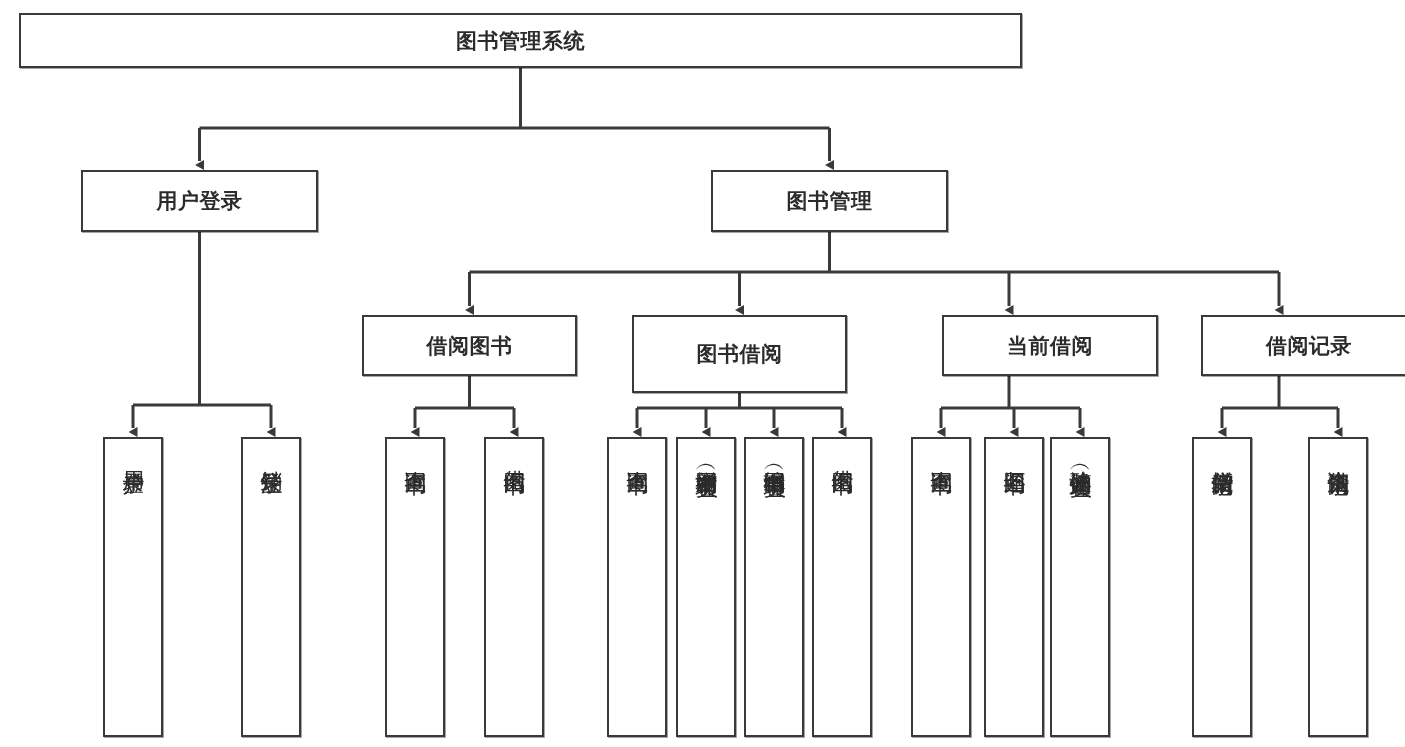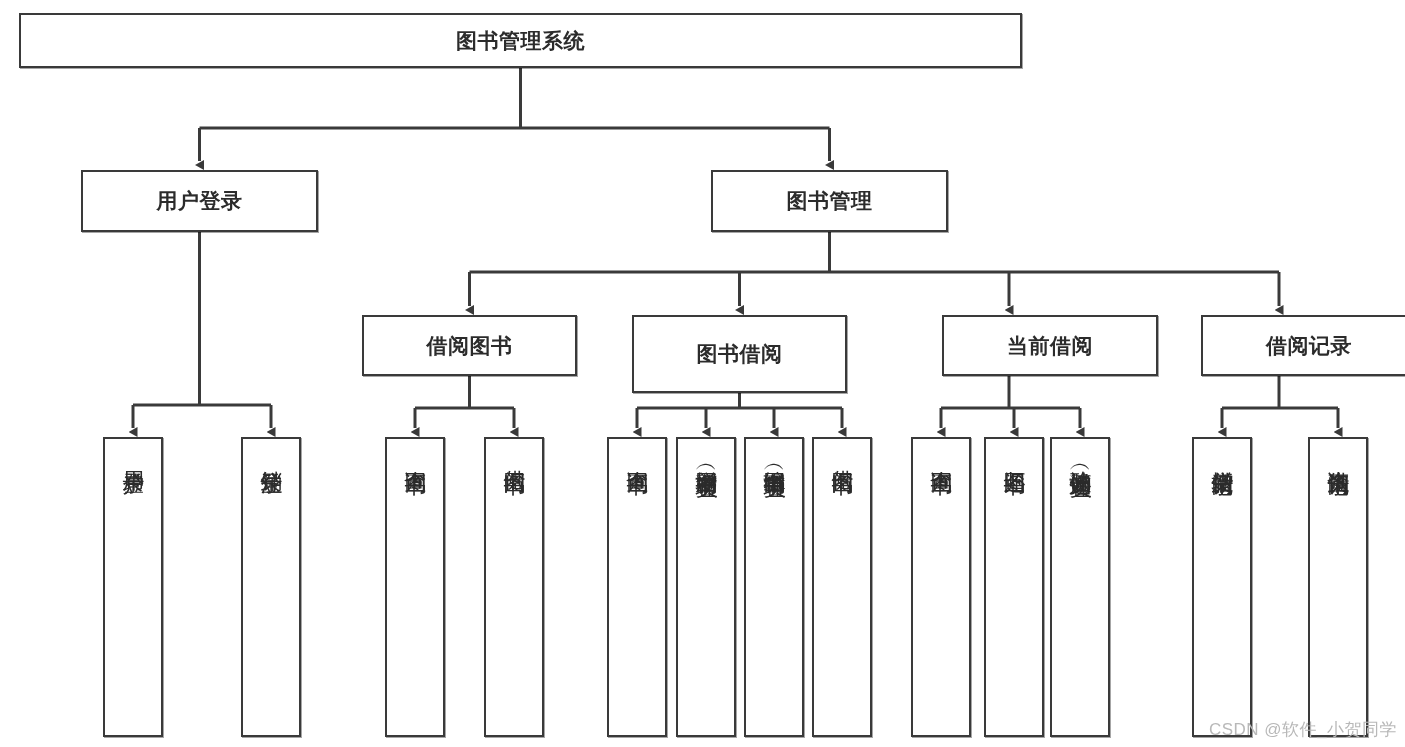--- a/index.html
+++ b/index.html
@@ -168,14 +168,13 @@
         <span class="node-label-v">确认归还（管理员）</span>
       </div>
       <div class="node-box leaf" style="left: 1192px; top: 437px; width: 60px; height: 300px;">
         <span class="node-label-v">新增借阅记录</span>
       </div>
       <div class="node-box leaf" style="left: 1308px; top: 437px; width: 60px; height: 300px;">
         <span class="node-label-v">查询借阅记录</span>
       </div>
     </div>
 
-  <div class="watermark">CSDN @软件_小贺同学</div>
 </div>
 
 </body></html>

